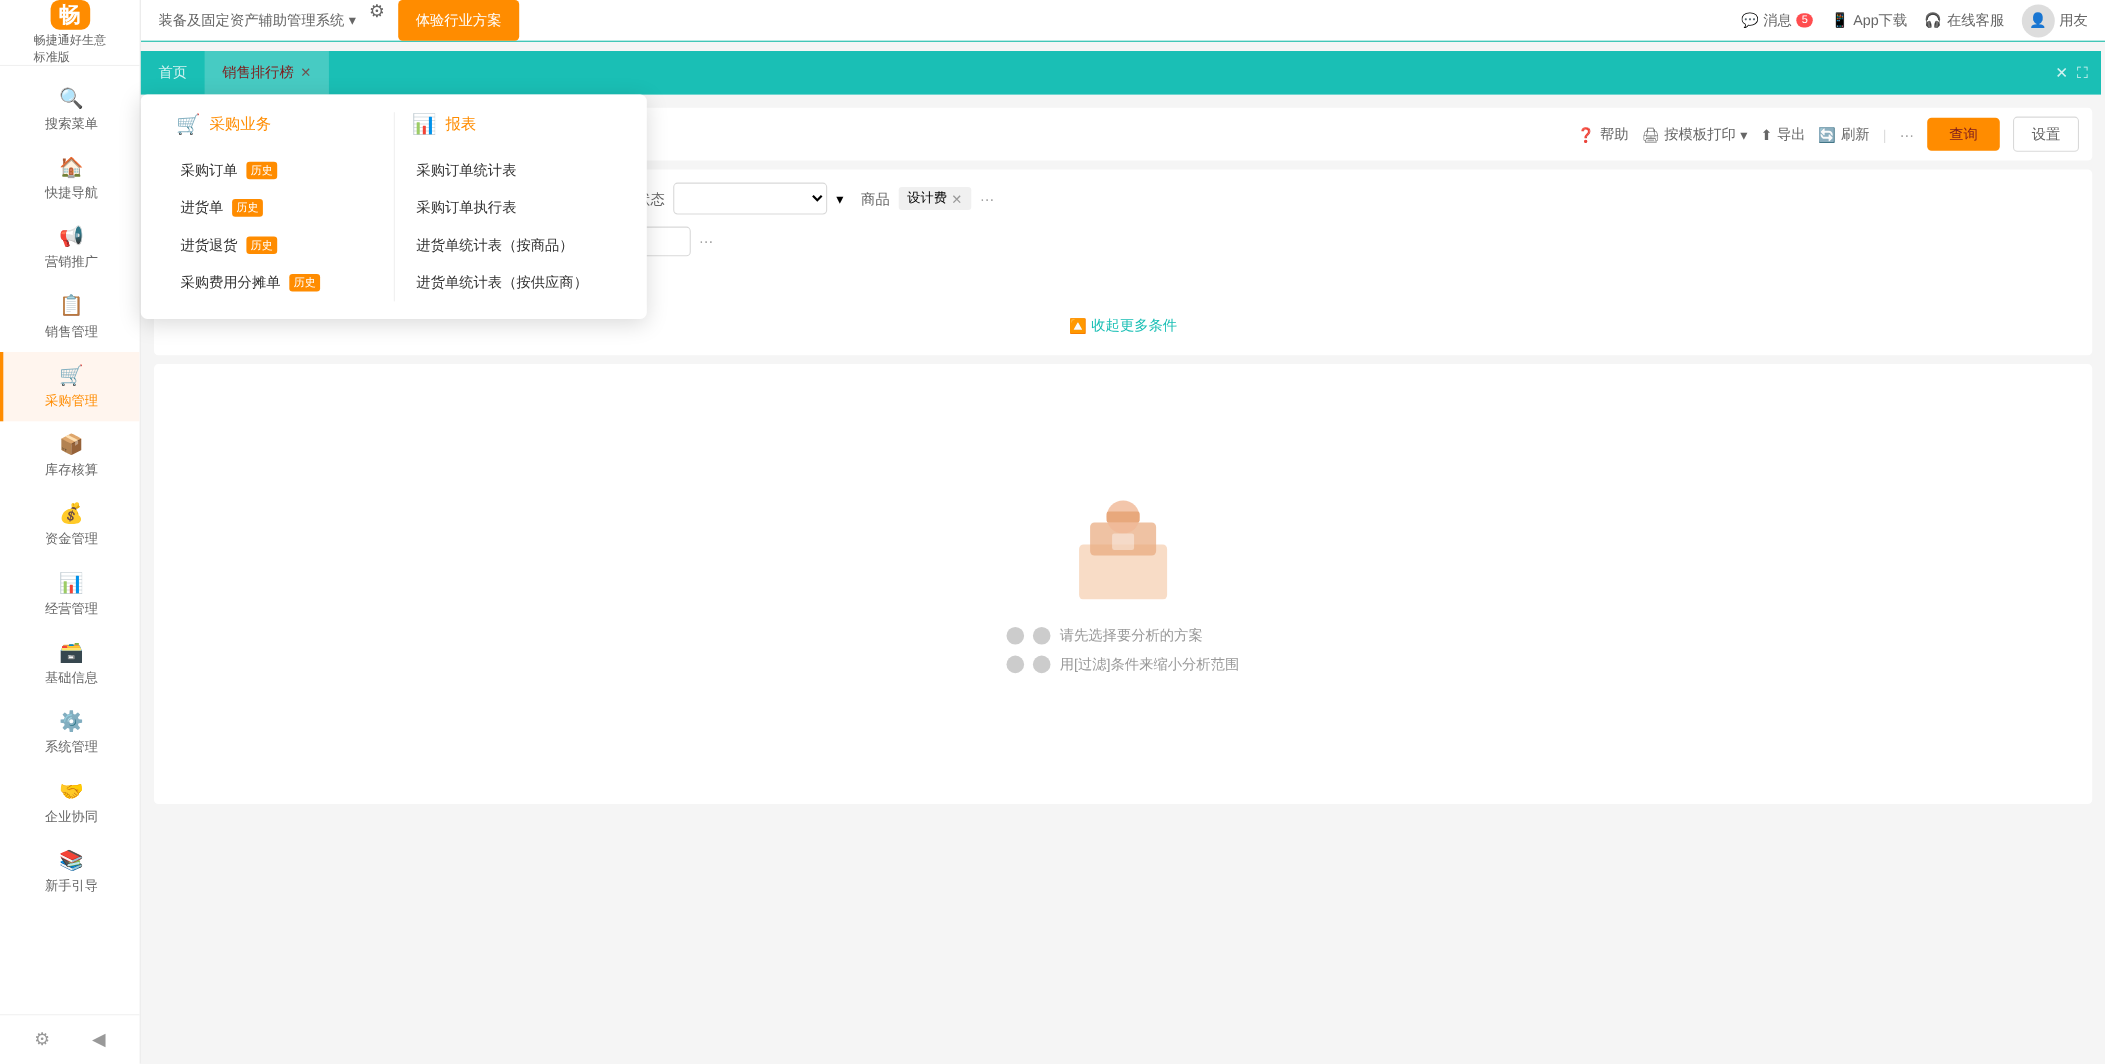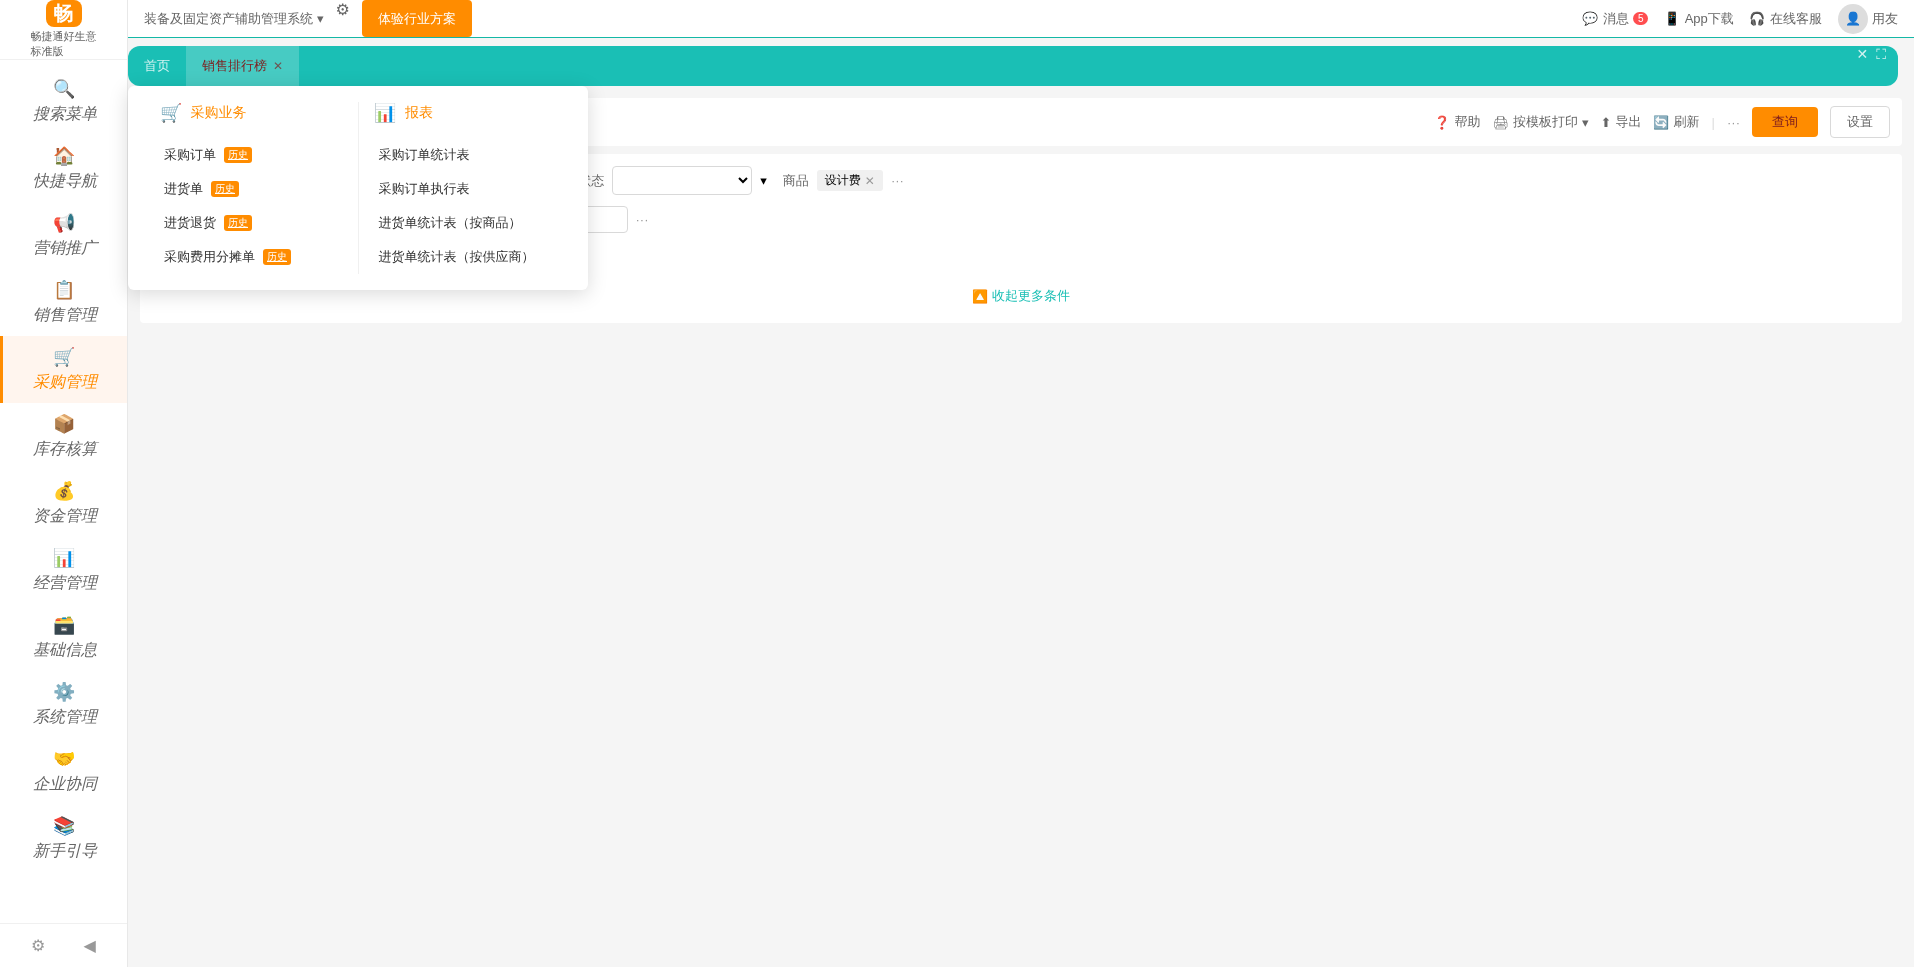--- a/index.html
+++ b/index.html
@@ -22,21 +22,21 @@
     }
     .logo-text { font-size: 11px; color: #666; margin-top: 2px; }
     .sidebar-nav { flex: 1; overflow-y: auto; padding: 8px 0; }
     .sidebar-item {
       display: flex; flex-direction: column; align-items: center;
       padding: 10px 8px; cursor: pointer; color: #666;
       transition: all 0.2s; border-left: 3px solid transparent;
     }
     .sidebar-item.active { background: #fff5ee; color: #ff8c00; border-left-color: #ff8c00; }
     .sidebar-item .icon { font-size: 18px; margin-bottom: 4px; }
-    .sidebar-item .label { font-size: 16px; text-align: center; font-style: italic; }
+    .sidebar-item .label { font-size: 12px; text-align: center; }
     .sidebar-bottom {
       padding: 12px; border-top: 1px solid #f0f0f0;
       display: flex; justify-content: space-around;
     }
     .sidebar-bottom-btn { cursor: pointer; color: #999; font-size: 16px; }
 
     
     .topbar {
       position: fixed; left: 128px; top: 0; right: 0; height: 38px;
       background: #fff; border-bottom: 1px solid #14b8a6;
@@ -54,22 +54,22 @@
     .topbar-right { display: flex; align-items: center; gap: 16px; margin-left: auto; }
     .topbar-right-item { display: flex; align-items: center; gap: 4px; cursor: pointer; color: #666; font-size: 13px; }
     .badge { background: #ff4d4f; color: white; border-radius: 10px; font-size: 10px; padding: 1px 5px; }
     .user-avatar { 
       width: 30px; height: 30px; border-radius: 50%; background: #ddd;
       display: flex; align-items: center; justify-content: center; color: #999;
     }
 
     
     .tabbar {
-      position: fixed; left: 128px; top: 46px; right: 16px; height: 40px;
-      background: #1abfb5; display: flex; z-index: 99; border-radius: 12px;
+      position: fixed; left: 128px; top: 46px; right: 4px; height: 40px;
+      background: #1abfb5; display: flex; align-items: center; z-index: 99;
     }
     .tab {
       height: 40px; display: flex; align-items: center; padding: 0 16px;
       cursor: pointer; color: rgba(255,255,255,0.8); font-size: 13px; gap: 6px;
     }
     .tab.active { background: rgba(255,255,255,0.2); color: #7f1d1d; }
     .tab-close { font-size: 12px; opacity: 0.7; }
     .tabbar-actions { margin-left: auto; display: flex; gap: 8px; padding-right: 12px; }
     .tab-action-btn { color: rgba(255,255,255,0.8); cursor: pointer; font-size: 14px; }
 
@@ -159,21 +159,21 @@
       color: #ff8c00; font-size: 14px; font-weight: 500;
     }
     .section-icon { font-size: 18px; }
     .dropdown-item {
       display: flex; align-items: center; gap: 8px;
       padding: 8px 4px; cursor: pointer; color: #333; font-size: 13px;
       border-radius: 4px; transition: background 0.2s;
     }
     .hist-badge {
       background: #ff8c00; color: white; font-size: 10px; padding: 1px 4px;
-      border-radius: 3px; flex-shrink: 0; text-decoration: underline;
+      border-radius: 3px; flex-shrink: 0;
     }
   </style>
 </head>
 <body>
 
 <div class="sidebar">
   <div class="sidebar-logo">
     <div class="logo-icon">畅</div>
     <div class="logo-text">
       <div>畅捷通好生意</div>
@@ -354,20 +354,41 @@
           <input class="filter-input" type="text" style="">
           <span class="ellipsis-btn">···</span>
         </div>
       </div>
       <div class="collapse-btn">
         <span>🔼</span>
         <span>收起更多条件</span>
       </div>
     </div>
 
+    <div class="empty-state">
+      <div class="empty-illustration">
+        <svg width="120" height="100" viewBox="0 0 120 100">
+          <rect x="20" y="50" width="80" height="50" rx="4" fill="#f4c4a0" opacity="0.6"></rect>
+          <rect x="30" y="30" width="60" height="30" rx="4" fill="#e8a87c" opacity="0.7"></rect>
+          <circle cx="60" cy="25" r="15" fill="#f0b896" opacity="0.8"></circle>
+          <rect x="45" y="20" width="30" height="10" rx="2" fill="#e8a87c"></rect>
+          <rect x="50" y="40" width="20" height="15" rx="2" fill="rgba(255,255,255,0.4)"></rect>
+        </svg>
+      </div>
+      <ul class="empty-text">
+        <li>
+          <span style="width:16px;height:16px;background:#ccc;border-radius:50%;display:inline-block;flex-shrink:0"></span>
+          <span>请先选择要分析的方案</span>
+        </li>
+        <li>
+          <span style="width:16px;height:16px;background:#ccc;border-radius:50%;display:inline-block;flex-shrink:0"></span>
+          <span>用[过滤]条件来缩小分析范围</span>
+        </li>
+      </ul>
+    </div>
   </div>
 </div>
 
 <div class="dropdown-menu">
   <div class="dropdown-section">
     <div class="dropdown-section-title">
       <span class="section-icon">🛒</span>
       <span>采购业务</span>
     </div>
     <div class="dropdown-item">

